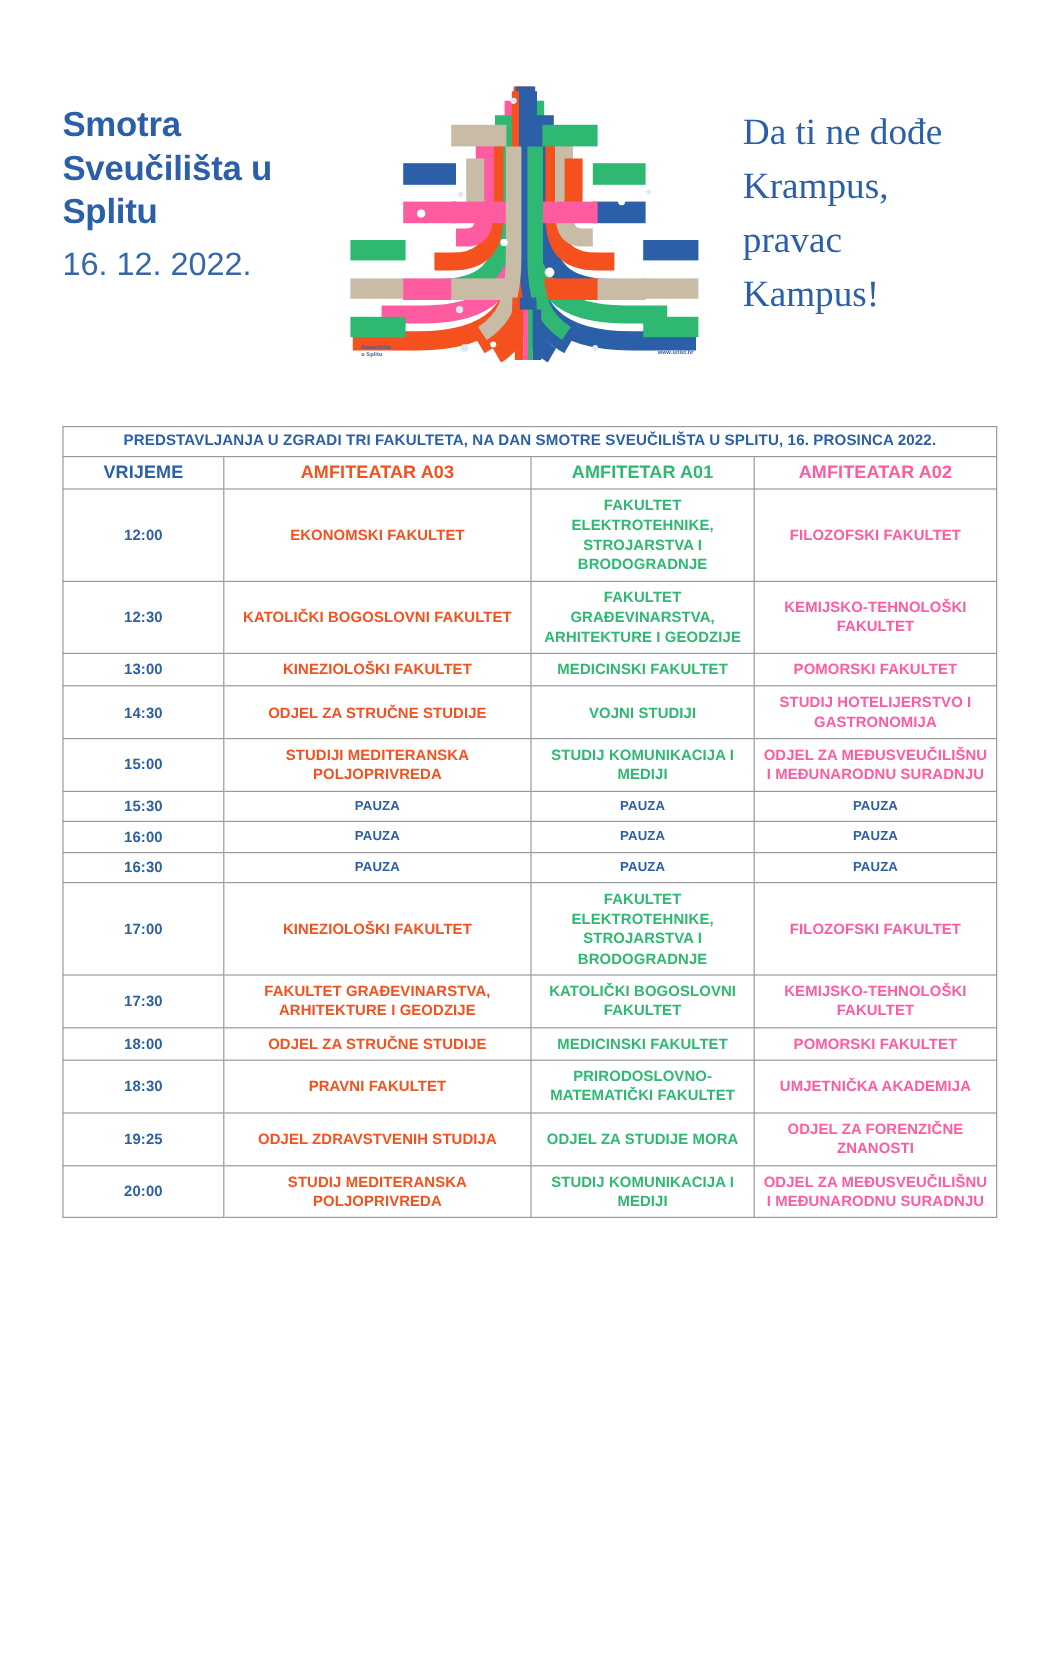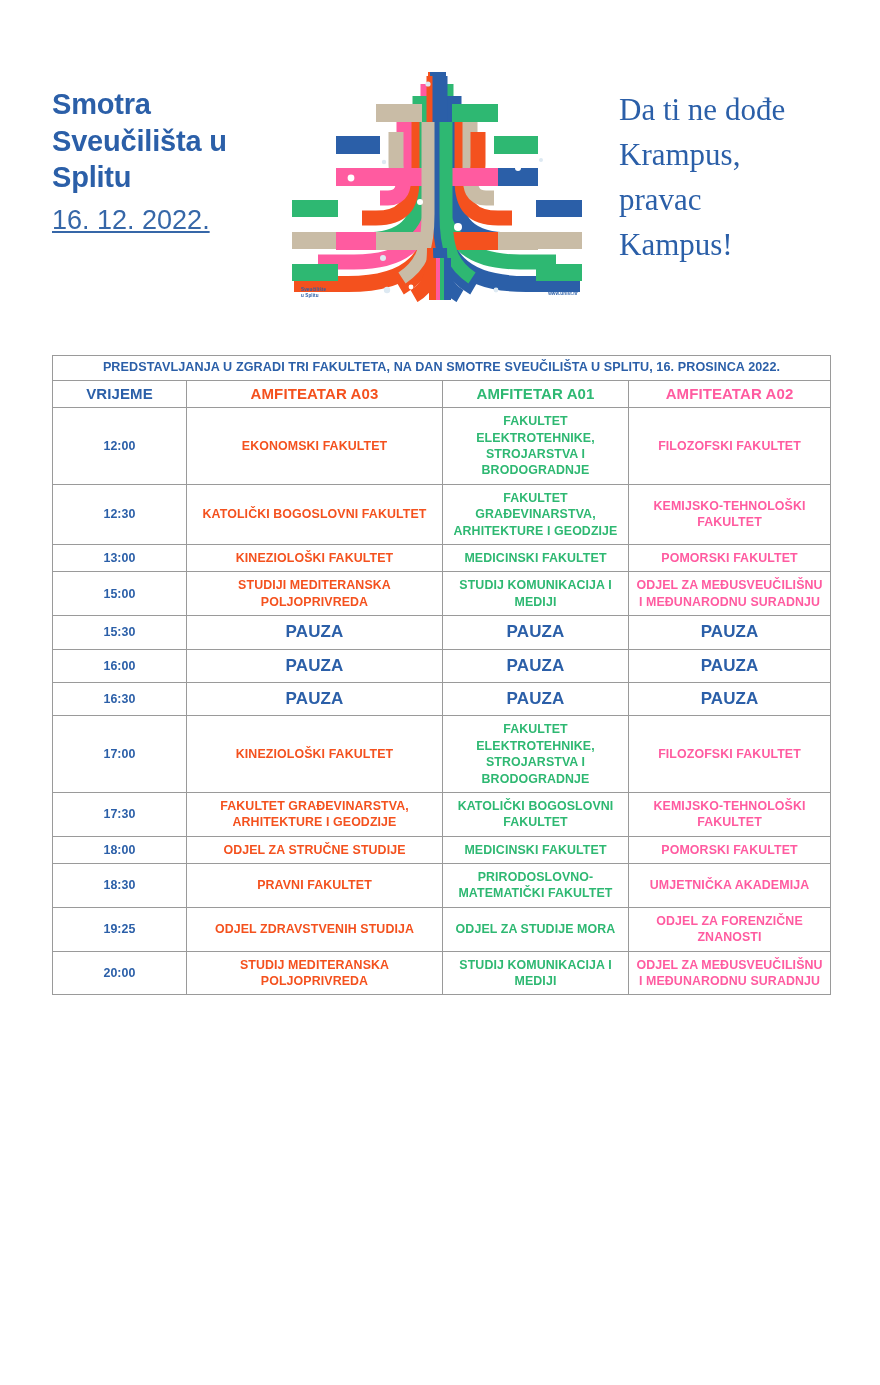--- a/index.html
+++ b/index.html
@@ -36,21 +36,20 @@
     color: #2B5FA8;
     line-height: 1.26;
     letter-spacing: -0.2px;
   }
   .title-date {
     font-size: 27px;
     font-weight: normal;
     color: #3667A8;
     line-height: 1.2;
     margin-top: 8px;
-    text-decoration: underline;
   }
 
   .slogan-block {
     position: absolute;
     left: 604px;
     top: 88px;
     width: 262px;
     margin-left: 15px;
   }
   .slogan-line {
@@ -119,21 +118,21 @@
   .colhead.c-a01  { color: #2EB872; }
   .colhead.c-a02  { color: #FF5BA0; }
 
   .cell-time {
     font-size: 12.4px;
     color: #2B5FA8;
   }
   .cell-a03 { font-size: 12.4px; color: #F4511E; line-height: 1.32; }
   .cell-a01 { font-size: 12.4px; color: #2EB872; line-height: 1.32; }
   .cell-a02 { font-size: 12.4px; color: #FF5BA0; line-height: 1.32; }
-  .cell-pauza { font-size: 17px; color: #2B5FA8; line-height: 1.32; }
+  .cell-pauza { font-size: 11px; color: #2B5FA8; line-height: 1.32; }
 
   col.w-time { width: 134px; }
   col.w-a03  { width: 256px; }
   col.w-a01  { width: 186px; }
   col.w-a02  { width: 202px; }
 </style>
 </head>
 <body>
 
 <div class="header">
@@ -292,20 +291,26 @@
           <td class="cell-a01">FAKULTET GRAĐEVINARSTVA, ARHITEKTURE I GEODZIJE</td>
           <td class="cell-a02">KEMIJSKO-TEHNOLOŠKI FAKULTET</td>
         </tr>
         <tr>
           <td class="cell-time">13:00</td>
           <td class="cell-a03">KINEZIOLOŠKI FAKULTET</td>
           <td class="cell-a01">MEDICINSKI FAKULTET</td>
           <td class="cell-a02">POMORSKI FAKULTET</td>
         </tr>
         <tr>
+          <td class="cell-time">14:30</td>
+          <td class="cell-a03">ODJEL ZA STRUČNE STUDIJE</td>
+          <td class="cell-a01">VOJNI STUDIJI</td>
+          <td class="cell-a02">STUDIJ HOTELIJERSTVO I GASTRONOMIJA</td>
+        </tr>
+        <tr>
           <td class="cell-time">15:00</td>
           <td class="cell-a03">STUDIJI MEDITERANSKA POLJOPRIVREDA</td>
           <td class="cell-a01">STUDIJ KOMUNIKACIJA I MEDIJI</td>
           <td class="cell-a02">ODJEL ZA MEĐUSVEUČILIŠNU I MEĐUNARODNU SURADNJU</td>
         </tr>
         <tr>
           <td class="cell-time">15:30</td>
           <td class="cell-pauza">PAUZA</td>
           <td class="cell-pauza">PAUZA</td>
           <td class="cell-pauza">PAUZA</td>

